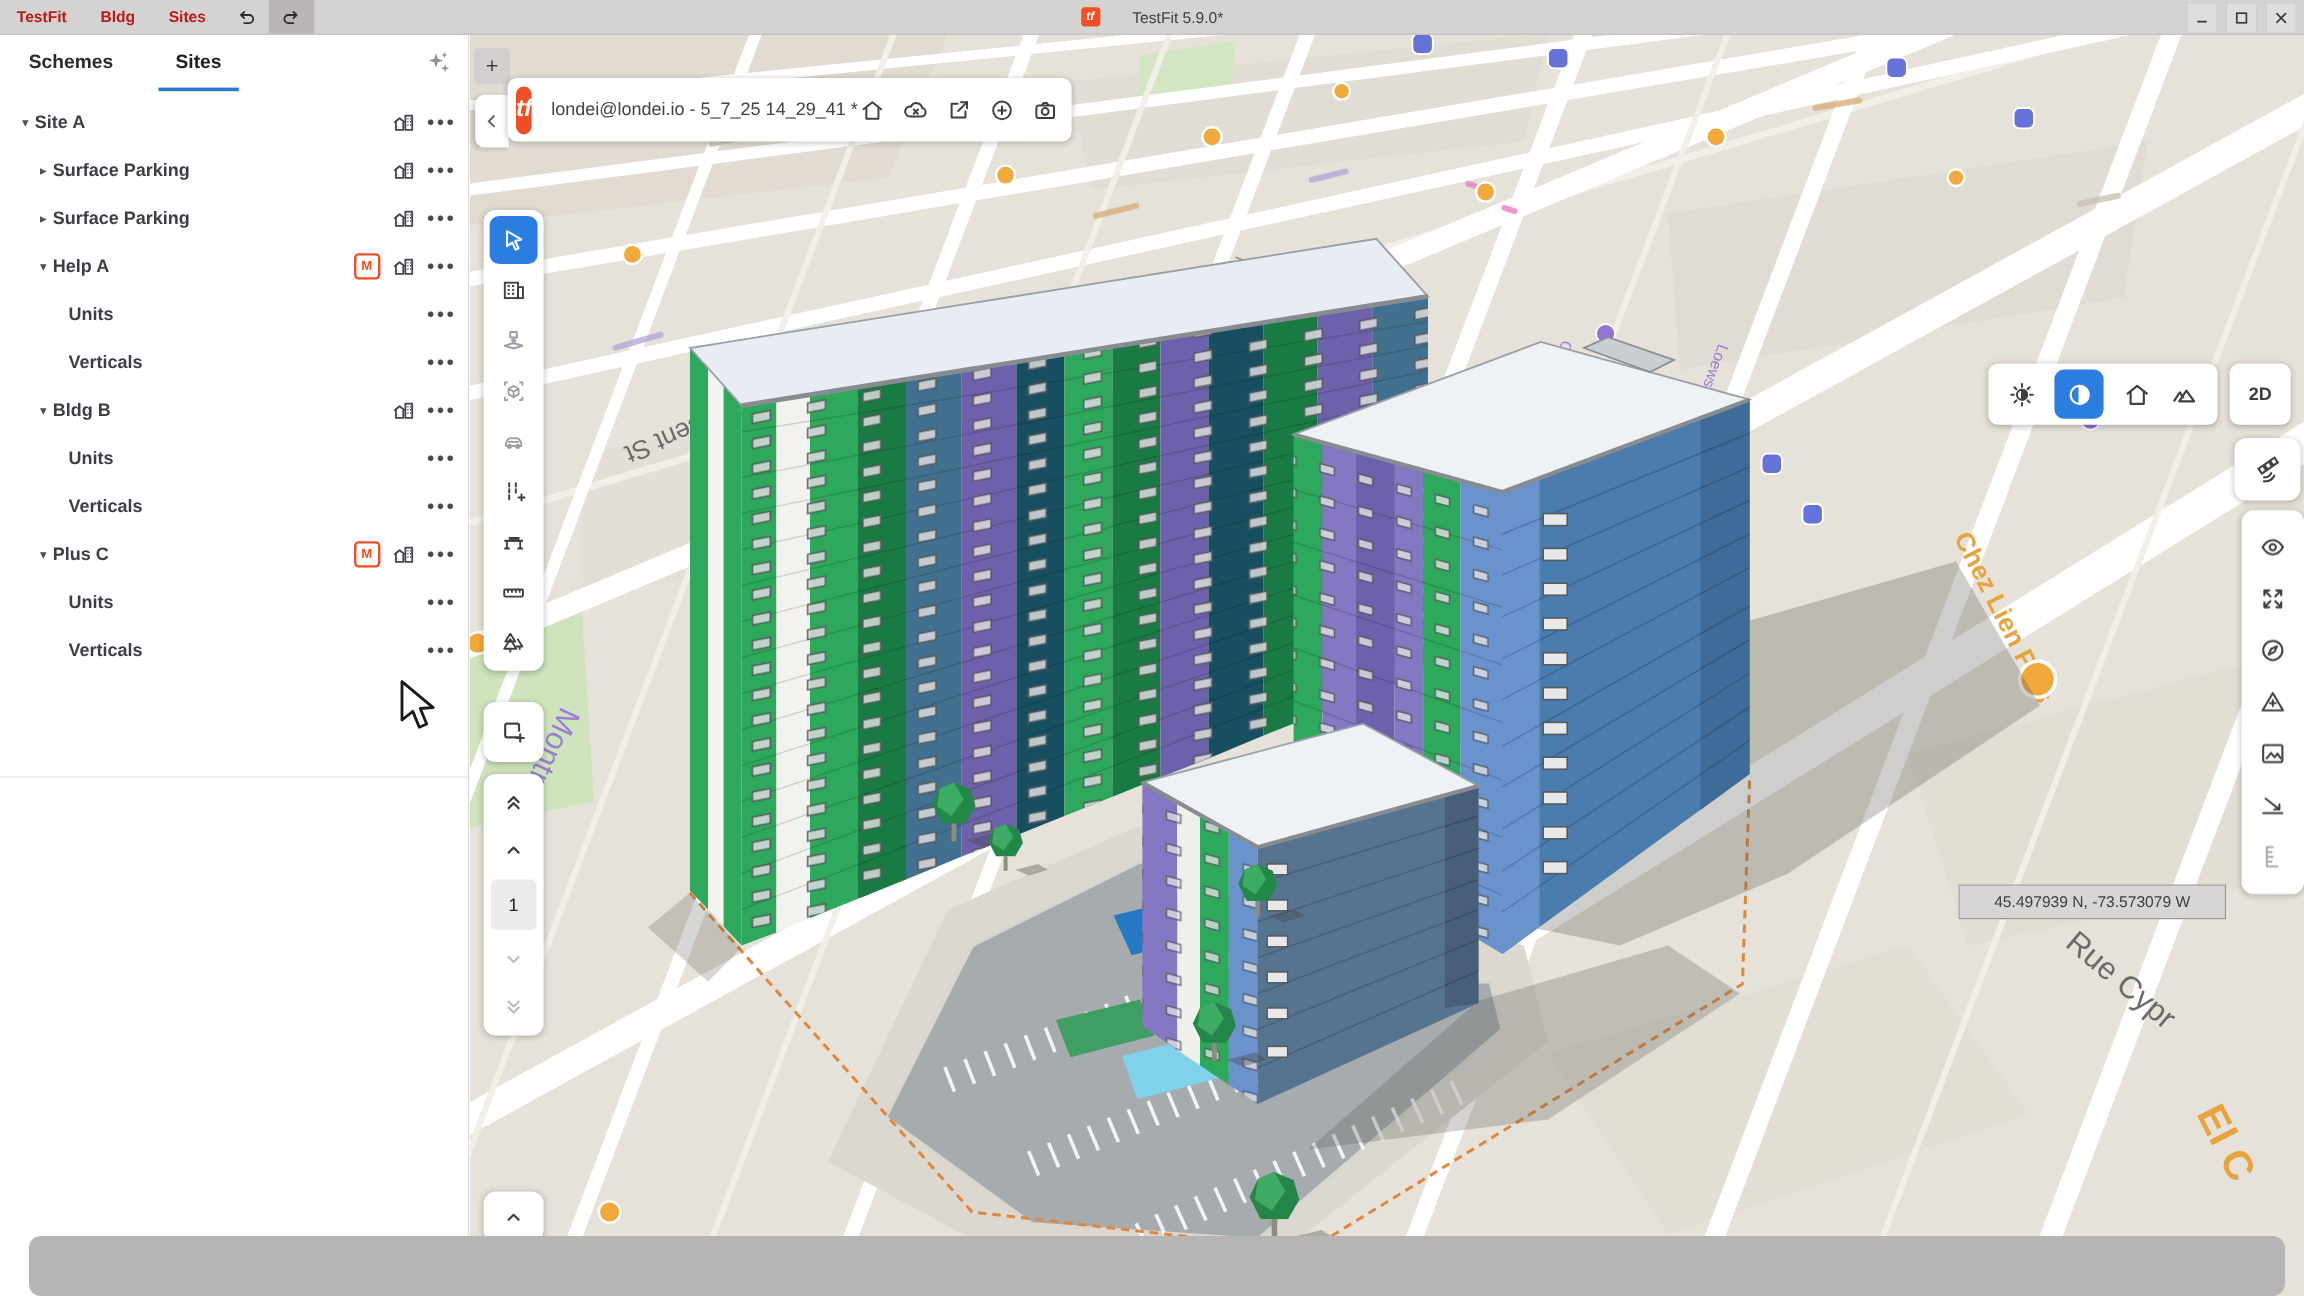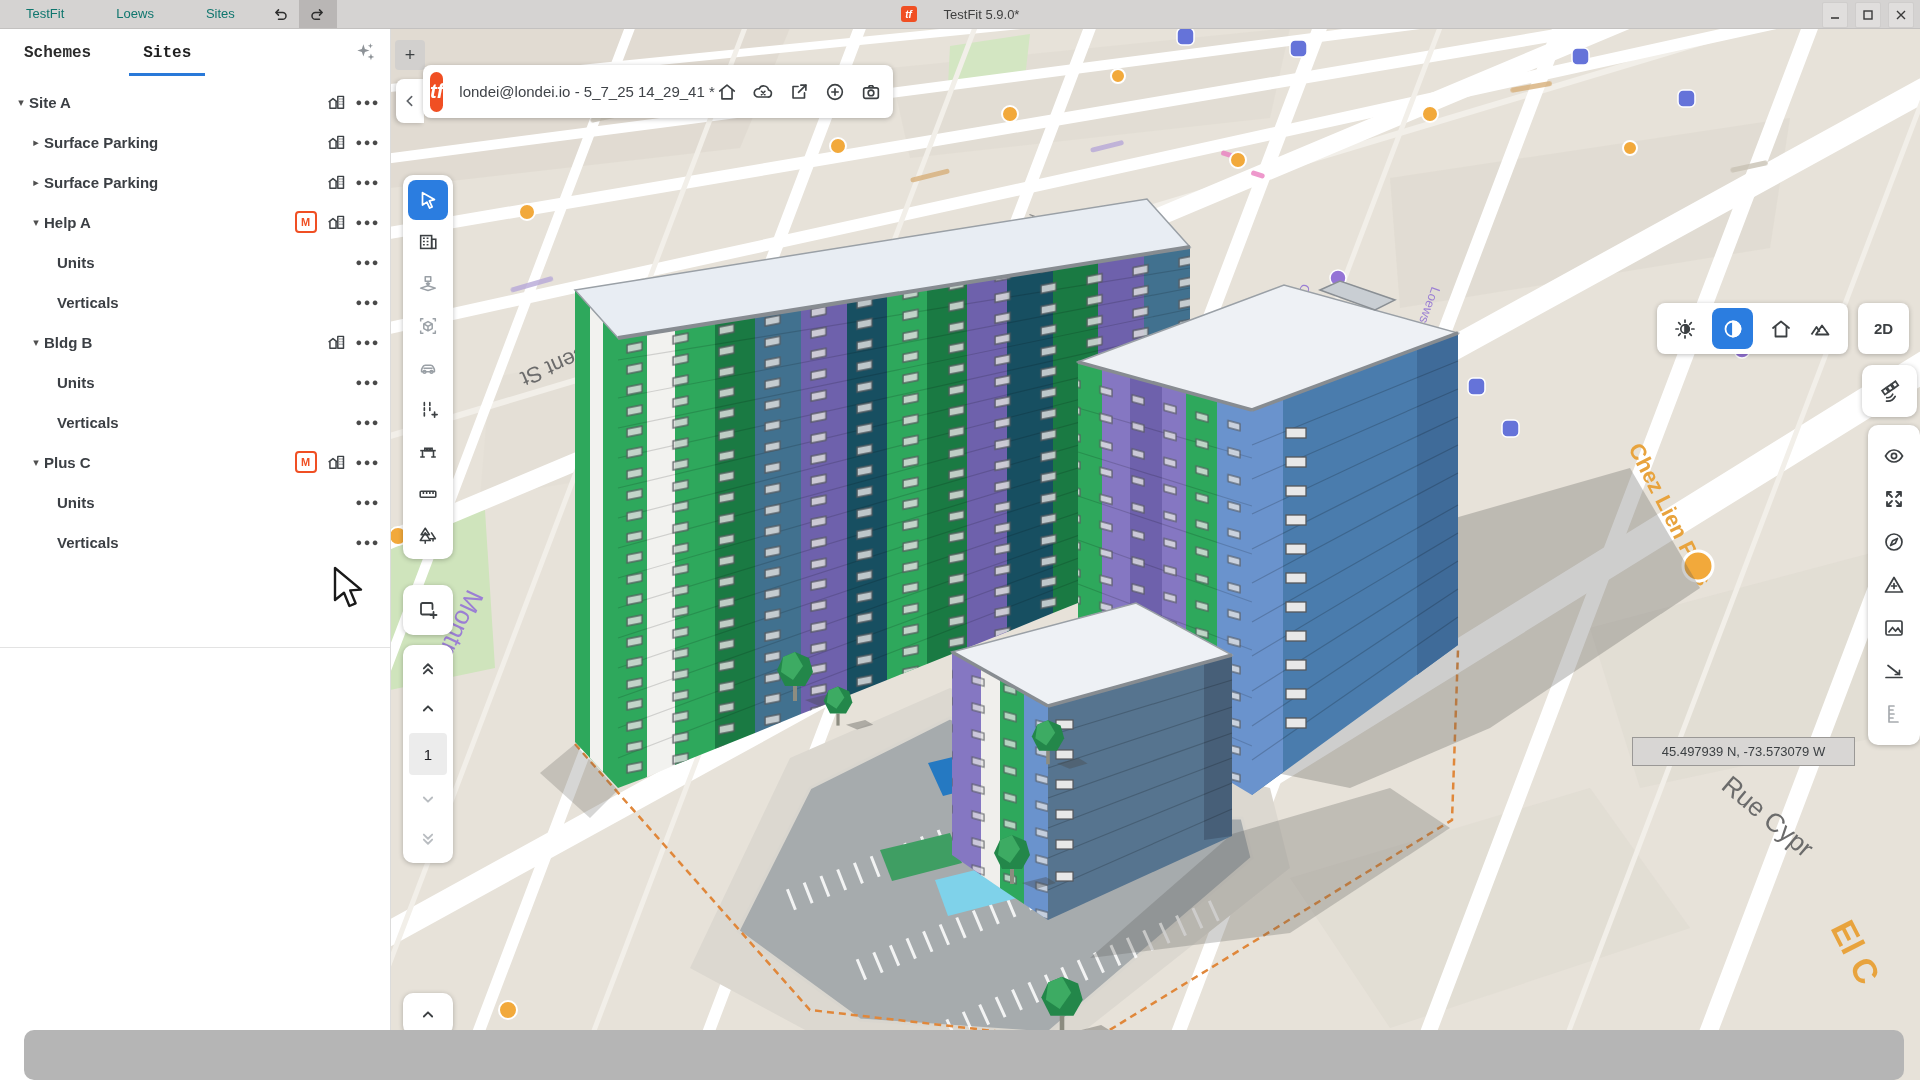--- a/index.html
+++ b/index.html
@@ -3,31 +3,31 @@
 <meta charset="utf-8">
 <style>
   html,body{margin:0;padding:0;}
   body{
     width:1920px;height:1080px;overflow:hidden;position:relative;
     font-family:"Liberation Sans","DejaVu Sans",sans-serif;
     background:#e7e2d9;
   }
   
   .titlebar{position:absolute;left:0;top:0;width:1920px;height:28px;background:#d5d3d2;border-bottom:1px solid #c3c1c0;z-index:30;display:flex;align-items:center;}
-  .menu-item{font-size:13px;color:#0f766e;padding:0 26px;line-height:28px;cursor:default;}
+  .menu-item{font-size:13px;color:#b91c1c;padding:0 14px;line-height:28px;cursor:default;font-weight:bold;}
   .tb-btn{width:38px;height:28px;display:flex;align-items:center;justify-content:center;color:#2d2d2d;}
   .tb-btn.redo{background:#b9b6b5;}
   .tb-title{position:absolute;left:0;right:0;top:0;height:28px;display:flex;align-items:center;justify-content:center;gap:7px;pointer-events:none;}
   .tb-logo{width:16px;height:16px;border-radius:3px;background:#f04f23;color:#fff;font-size:10px;font-weight:bold;font-style:italic;display:flex;align-items:center;justify-content:center;}
   .tb-title-text{font-size:13px;color:#3f3f3f;margin-left:20px;}
   .win-controls{position:absolute;right:6px;top:2px;display:flex;gap:7px;}
   .win-btn{width:24px;height:24px;background:#e0dedd;border:1px solid #cfcdcc;border-radius:2px;display:flex;align-items:center;justify-content:center;color:#3a3a3a;}
   
   .sidebar{position:absolute;left:0;top:28px;width:390px;bottom:0;background:#ffffff;z-index:5;border-right:1px solid #dcdcdc;}
-  .tabs{position:relative;height:50px;display:flex;align-items:center;font-family:Liberation Mono, monospace;}
+  .tabs{position:relative;height:50px;display:flex;align-items:center;}
   .tab{font-size:16px;font-weight:bold;color:#2b2b2b;padding:0 8px;margin-left:16px;height:100%;display:flex;align-items:center;position:relative;}
   .tab.active{color:#1f1f1f;}
   .tab.active::after{content:"";position:absolute;left:-6px;right:-6px;bottom:2px;height:3px;background:#2979d9;}
   .sparkle{position:absolute;right:12px;top:12px;color:#8d9297;}
   .tree{padding-top:4px;}
   .tree-row{height:40px;display:flex;align-items:center;position:relative;}
   .tw{width:16px;text-align:center;color:#4f4f4f;font-size:11px;flex:0 0 16px;}
   .tree-label{font-size:15px;font-weight:600;color:#3b3f44;}
   .row-right{position:absolute;right:10px;top:0;height:40px;display:flex;align-items:center;gap:9px;}
   .mbadge{width:18px;height:18px;border:2px solid #f04f23;border-radius:4px;color:#f04f23;font-size:11px;font-weight:bold;display:flex;align-items:center;justify-content:center;}
@@ -301,21 +301,21 @@
       <rect x="-2" y="12" width="4" height="15" fill="#8c8c80"></rect>
       <polygon points="0,-22 14,-16 18,-2 10,12 -10,12 -18,-4 -12,-17" fill="#23874a"></polygon>
       <polygon points="-12,-17 0,-22 8,-8 -2,6 -14,-2" fill="#3dab63"></polygon>
     </g>
   </g>
 </svg>
 </div>
 
 <div class="titlebar">
   <div class="menu-item">TestFit</div>
-  <div class="menu-item">Loews</div>
+  <div class="menu-item">Bldg</div>
   <div class="menu-item">Sites</div>
   <div class="tb-btn">
     <span class="icon24">
       <svg width="18" height="18" viewBox="0 0 24 24" fill="none" stroke="currentColor" stroke-width="2" stroke-linecap="round" stroke-linejoin="round">
           <path d="M7 10 h8.5 a4.5 4.5 0 0 1 0 9 H10"></path>
           <path d="M10 6.5 L6.5 10 L10 13.5"></path>
         </svg>
     </span>
   </div>
   <div class="tb-btn redo">

